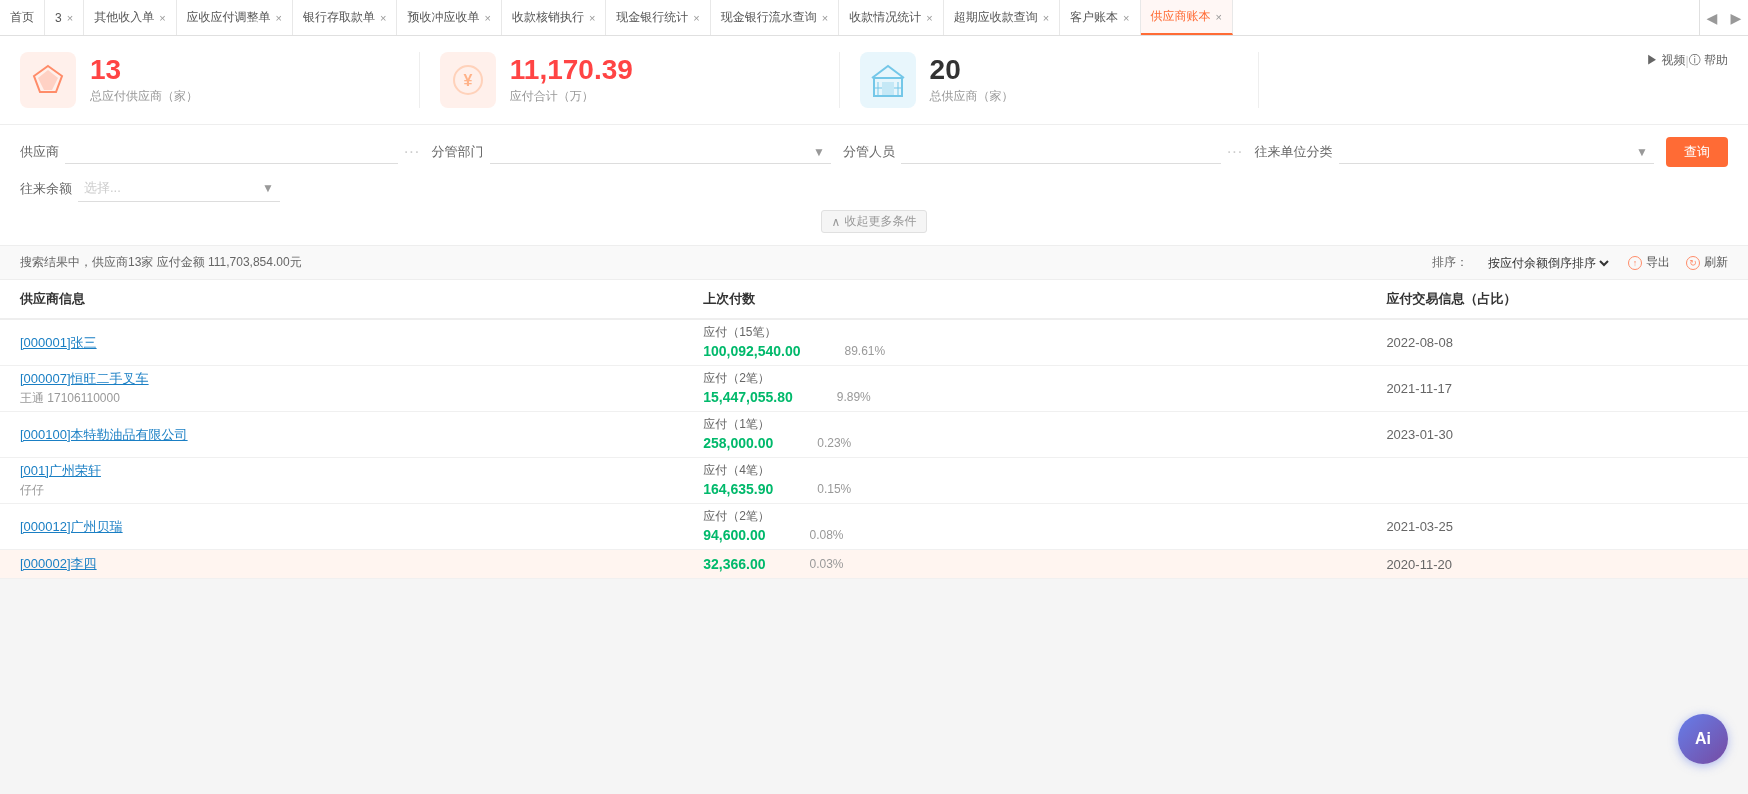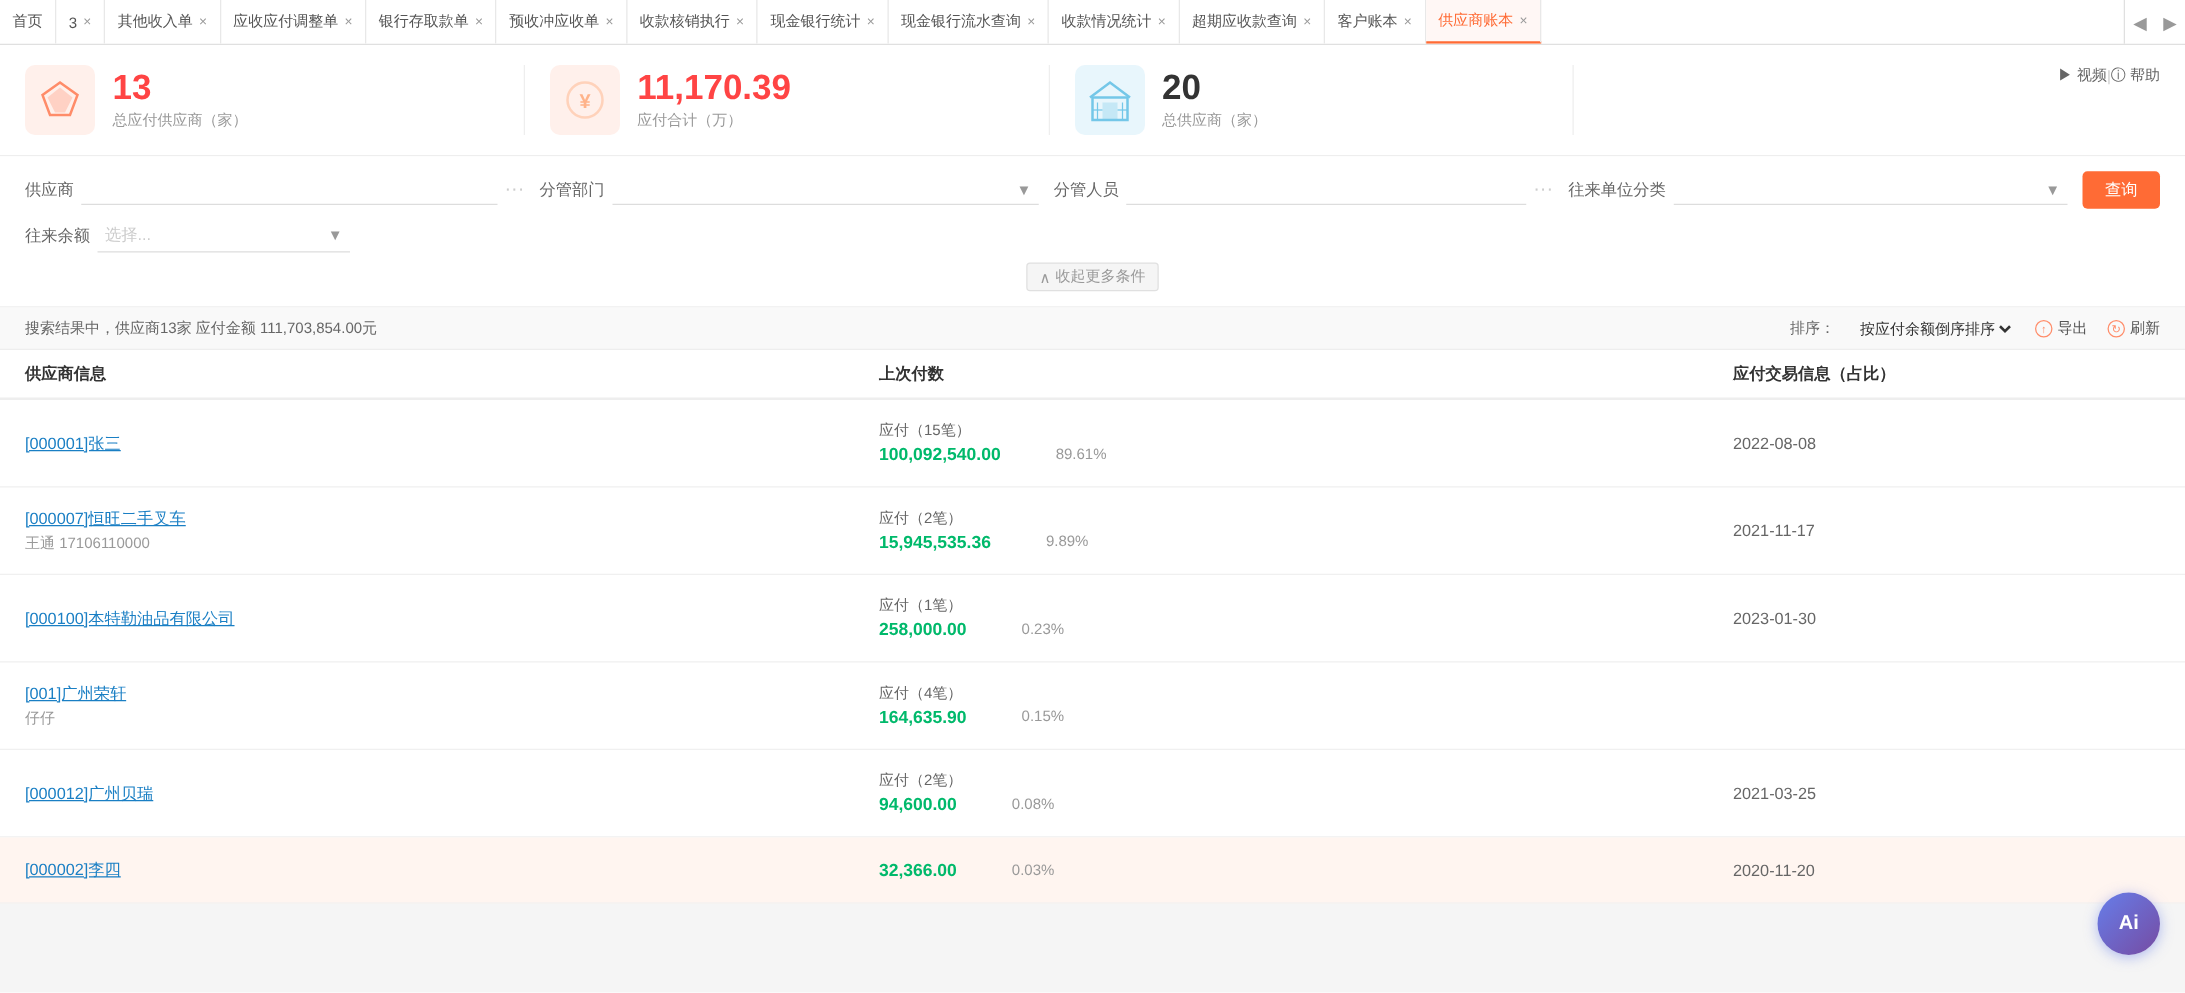--- a/index.html
+++ b/index.html
@@ -85,21 +85,21 @@
     .action-btn { display: flex; align-items: center; gap: 4px; cursor: pointer; color: #555; font-size: 12px; }
     .circle-icon { width: 14px; height: 14px; border-radius: 50%; border: 1px solid #ff8c69; display: inline-flex; align-items: center; justify-content: center; font-size: 9px; color: #ff8c69; }
 
     
     .table-container { background: #fff; }
     .table-header {
       display: grid; grid-template-columns: 2fr 2fr 1fr; padding: 10px 20px;
       border-bottom: 2px solid #eee; font-weight: bold; font-size: 13px; color: #333;
     }
     .table-row {
-      display: grid; grid-template-columns: 2fr 2fr 1fr; padding: 16px 20px;
+      display: grid; grid-template-columns: 2fr 2fr 1fr; padding: 4px 20px;
       border-bottom: 1px solid #f0f0f0; align-items: center;
     }
     .table-row.highlighted { background: #fff5f0; }
     .supplier-link { color: #1a7fc4; text-decoration: underline; cursor: pointer; font-size: 13px; }
     .supplier-sub { color: #999; font-size: 12px; margin-top: 2px; }
     .transaction-label { color: #666; font-size: 12px; }
     .transaction-amount { color: #00b96b; font-size: 14px; font-weight: bold; margin: 2px 0; }
     .transaction-percent { color: #999; font-size: 12px; margin-left: 12px; }
     .transaction-row { display: flex; align-items: center; gap: 32px; }
     .last-pay { color: #666; font-size: 13px; }
@@ -315,21 +315,21 @@
   </div>
 
   <div class="table-row">
     <div>
       <div class="supplier-link">[000007]恒旺二手叉车</div>
       <div class="supplier-sub">王通  17106110000</div>
     </div>
     <div>
       <div class="transaction-label">应付（2笔）</div>
       <div class="transaction-row">
-        <span class="transaction-amount">15,945,535.36</span>
+        <span class="transaction-amount">15,447,055.80</span>
         <span class="transaction-percent">9.89%</span>
       </div>
     </div>
     <div class="last-pay">2021-11-17</div>
   </div>
 
   <div class="table-row">
     <div>
       <div class="supplier-link">[000100]本特勒油品有限公司</div>
     </div>

